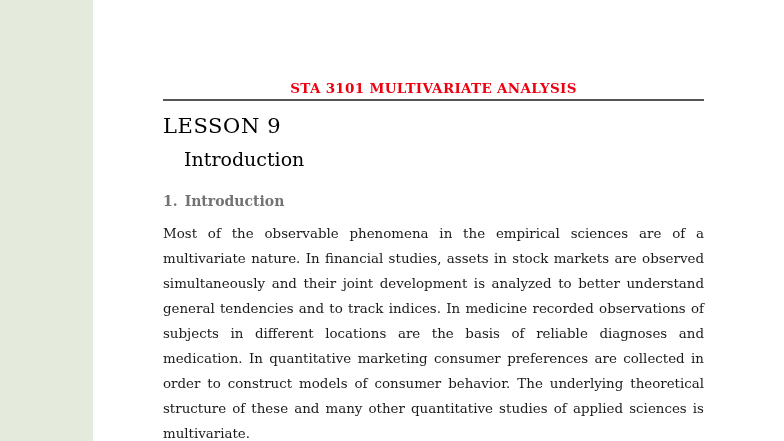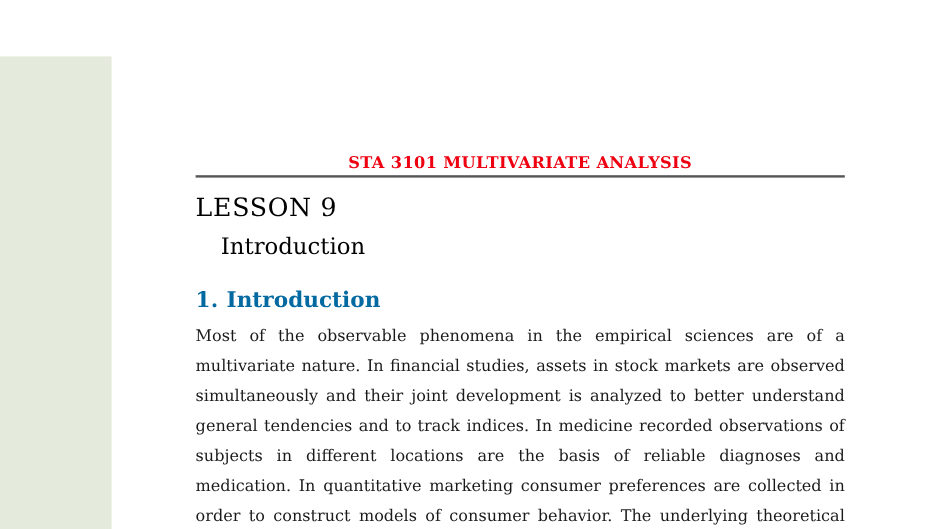--- a/index.html
+++ b/index.html
@@ -14,21 +14,20 @@
     background: #ffffff;
     font-family: "DejaVu Serif", serif;
     position: relative;
   }
 
   
   #page {
     position: absolute;
     inset: 0;
     background: #ffffff;
-    margin-top: 47px;
   }
 
   
   #margin-band {
     position: absolute;
     left: 0;
     top: 0;
     width: 93px;
     height: 441px;
     background: #e5ebdc;
@@ -88,23 +87,23 @@
     font-weight: 400;
     color: #000000;
     white-space: nowrap;
   }
 
   
   .section-heading {
     position: absolute;
     left: 0;
     top: 193px;
-    font-size: 18px;
+    font-size: 14px;
     font-weight: 700;
-    color: #0369a1;
+    color: #737373;
     white-space: nowrap;
   }
   .section-heading .sec-num {
     margin-right: 7px;
   }
 
   
   .body-block {
     position: absolute;
     left: 0;

